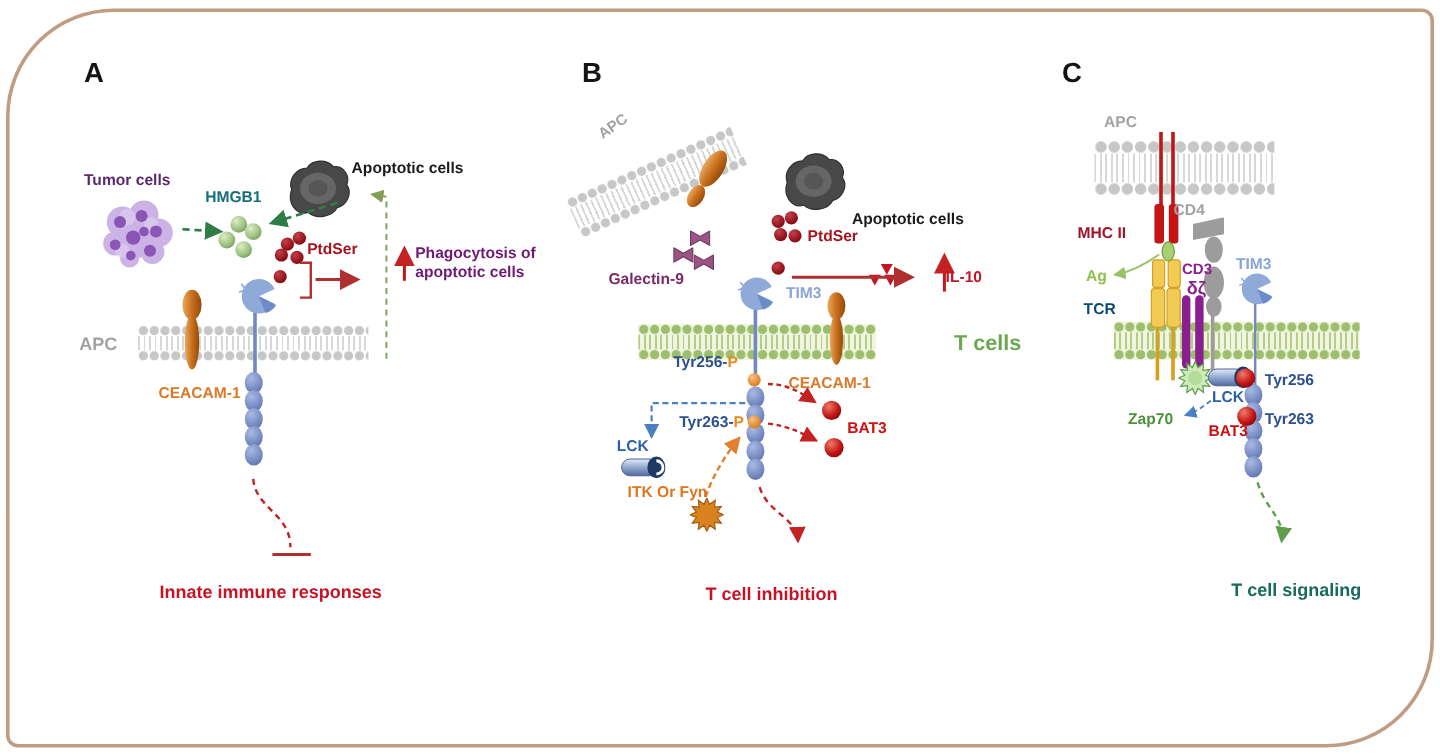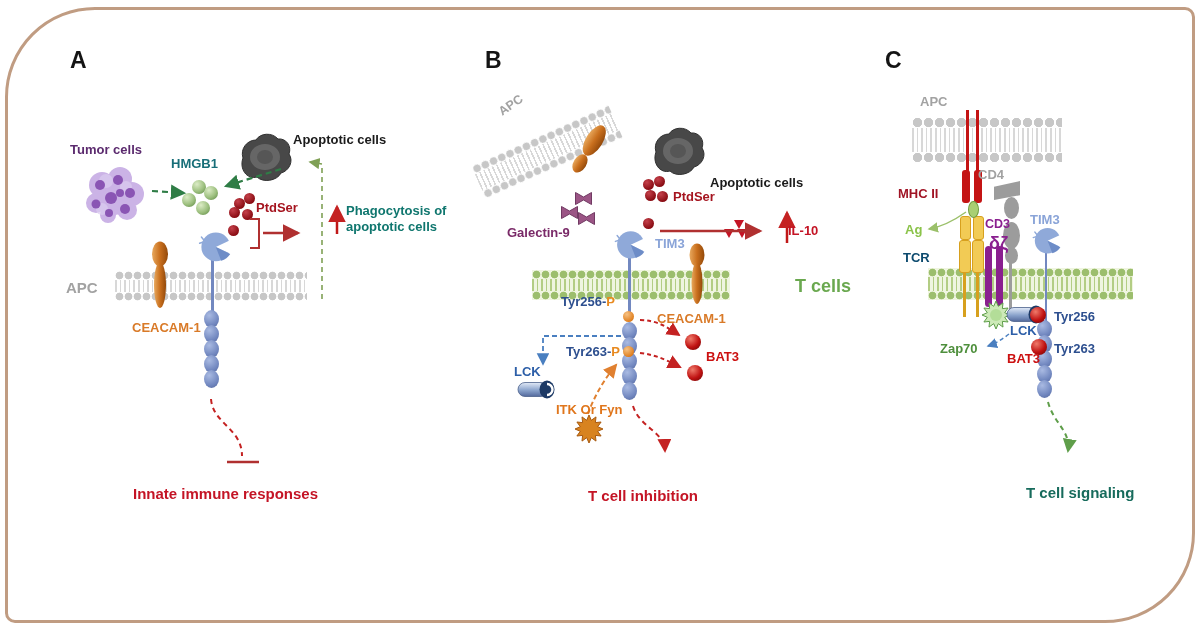--- a/index.html
+++ b/index.html
@@ -3,21 +3,21 @@
 <meta charset="utf-8">
 <style>
   html,body{margin:0;padding:0;background:#fff;}
   .canvas{position:relative;width:1200px;height:628px;background:#fff;overflow:hidden;
           font-family:"Liberation Sans",sans-serif;}
   .frame{position:absolute;left:5px;top:7px;width:1184px;height:610px;
          border:3px solid #c09c82;border-radius:90px 10px 90px 10px;z-index:1;}
   .lbl{position:absolute;font-weight:bold;font-size:13px;white-space:nowrap;z-index:20;line-height:1.25;}
   .panel-letter{font-size:23px;color:#141414;}
   .c-black{color:#1a1a1a}.c-purple{color:#5b2a6e}.c-teal{color:#176e78}.c-dred{color:#a5141f}
-  .c-green{color:#0f766e}.c-gray{color:#a2a2a2}.c-orange{color:#d97a28}.c-ltblue{color:#8aa4d8}
+  .c-green{color:#701a75}.c-gray{color:#a2a2a2}.c-orange{color:#d97a28}.c-ltblue{color:#8aa4d8}
   .c-red{color:#c41425}.c-tgreen{color:#6aa84f}.c-gal{color:#7a2a68}.c-lck{color:#2d5fa8}
   .c-itk{color:#e0761c}.c-bat{color:#cc1111}.c-mhc{color:#a01425}.c-ag{color:#8bc34a}
   .c-tcr{color:#0c4a6e}.c-cd3{color:#8a1f8f}.c-zap{color:#4e8f3c}.c-tyr{color:#2d4f8f}
   .c-sig{color:#176b5c}.c-pO{color:#e88a20}
   .rot-apc{transform:rotate(-35deg);font-size:12.5px;}
 
   .membrane{position:absolute;display:flex;flex-direction:column;z-index:2;}
   .membrane .mem-row{height:9px;background-image:radial-gradient(circle at 4.5px 4.5px,var(--head) 3.5px,transparent 4.2px);
                      background-size:9px 9px;background-repeat:repeat-x;}
   .membrane .mem-core{flex:1;background:repeating-linear-gradient(90deg,var(--tail) 0 1.6px,transparent 1.6px 4.6px);}
@@ -233,21 +233,21 @@
     <div class="lbl" style="left:556px;top:294px;width:64px;text-align:center"><span class="c-tyr">Tyr256-</span><span class="c-pO">P</span></div>
     <div class="lbl" style="left:556px;top:344px;width:64px;text-align:right"><span class="c-tyr">Tyr263-</span><span class="c-pO">P</span></div>
 
     <div class="lbl c-lck" style="left:514px;top:364px">LCK</div>
     <svg class="shape" style="left:517px;top:380px" width="38" height="19" viewBox="0 0 38 19">
       <rect x="1" y="2.5" width="30" height="14" rx="7" fill="url(#lckg)" stroke="#4a5f8a" stroke-width="0.8"></rect>
       <ellipse cx="30" cy="9.5" rx="7.5" ry="9" fill="#1d3a66"></ellipse>
       <path d="M30,4 a5.5,5.5 0 0 1 0,11" fill="none" stroke="#ffffff" stroke-width="2.4"></path>
     </svg>
 
-    <div class="lbl c-itk" style="left:556px;top:402px">ITK Or Fyn</div>
+    <div class="lbl c-itk" style="left:523px;top:402px">ITK Or Fyn</div>
     <svg class="shape" style="left:575px;top:415px" width="28" height="28" viewBox="0 0 28 28">
       <polygon points="28,14 22.7,16.3 26.1,21 20.4,20.4 21,26.1 16.3,22.7 14,28 11.7,22.7 7,26.1 7.6,20.4 1.9,21 5.3,16.3 0,14 5.3,11.7 1.9,7 7.6,7.6 7,1.9 11.7,5.3 14,0 16.3,5.3 21,1.9 20.4,7.6 26.1,7 22.7,11.7" fill="#d8831f" stroke="#a85a10"></polygon>
     </svg>
 
     <div class="sphere sph-red" style="left:685px;top:334px;width:16px;height:16px"></div>
     <div class="sphere sph-red" style="left:687px;top:365px;width:16px;height:16px"></div>
     <div class="lbl c-bat" style="left:706px;top:349px">BAT3</div>
 
     <div class="lbl c-red" style="left:588px;top:487px;font-size:15px">T cell inhibition</div>
   </div>
@@ -272,21 +272,21 @@
 
     <div class="lbl c-tcr" style="left:903px;top:250px">TCR</div>
     <div class="bar" style="left:960px;top:216px;width:9px;height:22px;background:#f2cb55;border:1.8px solid #d7a01e;border-radius:3px;z-index:6"></div>
     <div class="bar" style="left:973px;top:216px;width:9px;height:22px;background:#f2cb55;border:1.8px solid #d7a01e;border-radius:3px;z-index:6"></div>
     <div class="bar" style="left:959px;top:240px;width:10px;height:31px;background:#f2cb55;border:1.8px solid #d7a01e;border-radius:3px;z-index:6"></div>
     <div class="bar" style="left:972px;top:240px;width:10px;height:31px;background:#f2cb55;border:1.8px solid #d7a01e;border-radius:3px;z-index:6"></div>
     <div class="bar" style="left:963px;top:271px;width:2.5px;height:46px;background:#d7a01e;z-index:5"></div>
     <div class="bar" style="left:976px;top:271px;width:2.5px;height:46px;background:#d7a01e;z-index:5"></div>
 
     <div class="lbl c-cd3" style="left:985px;top:217px;font-size:12.5px">CD3</div>
-    <div class="lbl c-cd3" style="left:989px;top:232px;font-size:18px">δζ</div>
+    <div class="lbl c-cd3" style="left:989px;top:232px;font-size:15px">δζ</div>
     <div class="bar" style="left:985px;top:246px;width:7px;height:61px;background:#8a1f8f;border-radius:3.5px;z-index:6"></div>
     <div class="bar" style="left:996px;top:246px;width:7px;height:61px;background:#8a1f8f;border-radius:3.5px;z-index:6"></div>
 
     <div class="lbl c-gray" style="left:978px;top:167px">CD4</div>
     <div class="bar" style="left:994px;top:181px;width:26px;height:19px;background:#9c9c9c;clip-path:polygon(0 30%,100% 0,100% 75%,0 100%);z-index:6"></div>
     <div class="bar" style="left:1004px;top:197px;width:15px;height:22px;background:#9c9c9c;border-radius:50%;z-index:6"></div>
     <div class="bar" style="left:1003px;top:222px;width:17px;height:27px;background:#9c9c9c;border-radius:50%;z-index:6"></div>
     <div class="bar" style="left:1005px;top:247px;width:13px;height:17px;background:#9c9c9c;border-radius:50%;z-index:6"></div>
     <div class="bar" style="left:1009px;top:262px;width:3px;height:52px;background:#9c9c9c;z-index:5"></div>
 

